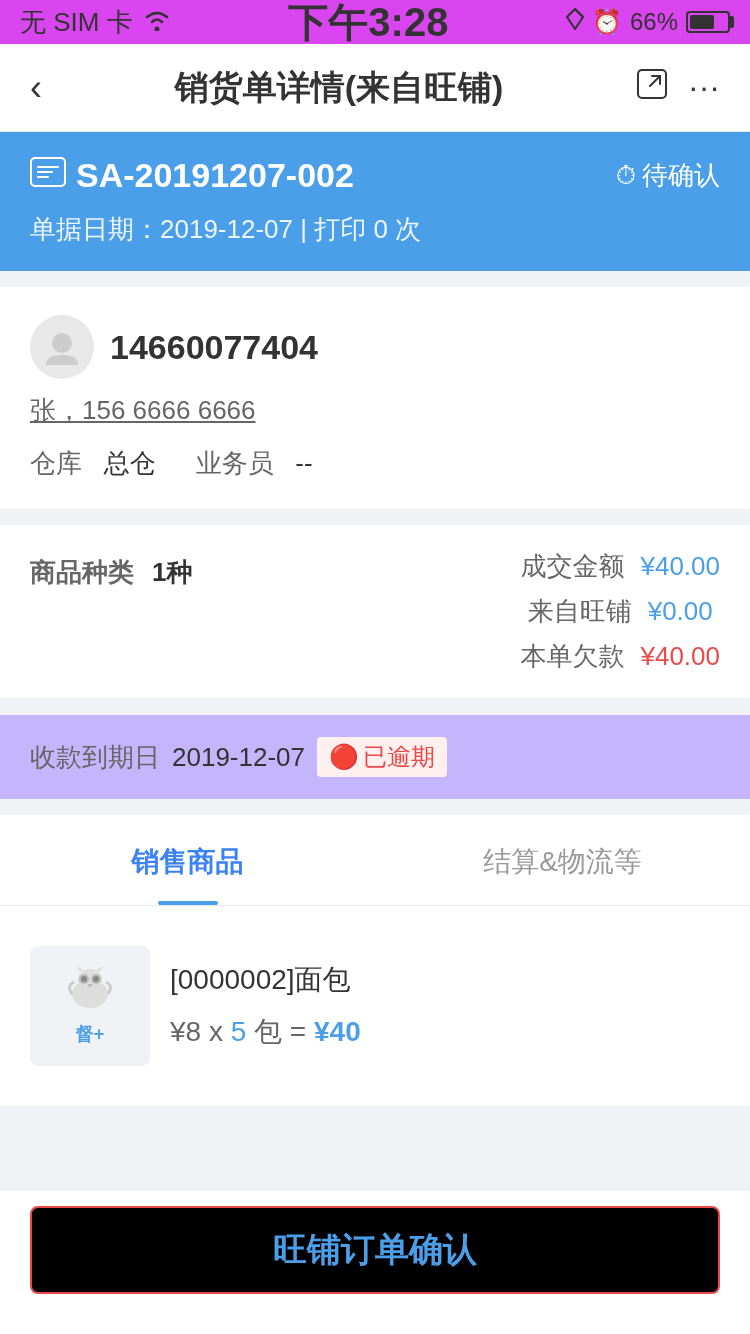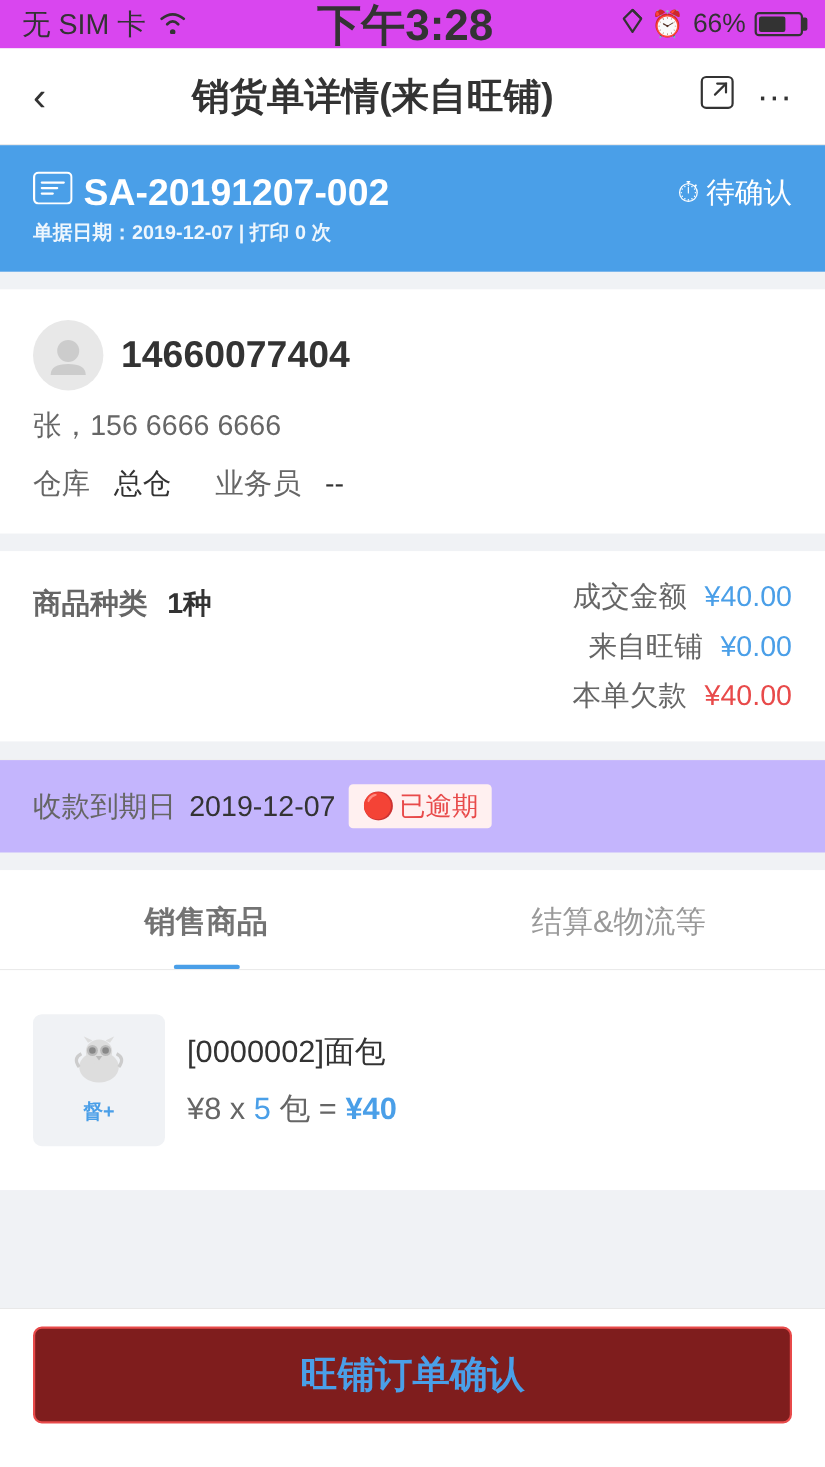--- a/index.html
+++ b/index.html
@@ -55,21 +55,21 @@
     .nav-title { font-size: 34px; font-weight: 600; color: #333; }
     .nav-actions { display: flex; align-items: center; gap: 20px; }
     .nav-icon { font-size: 32px; color: #333; cursor: pointer; }
 
     
     .order-header {
       background: #4a9fe8;
       padding: 24px 30px;
       display: flex;
       flex-direction: column;
-      gap: 4px;
+      gap: 17px;
     }
     .order-header-row {
       display: flex;
       justify-content: space-between;
       align-items: center;
     }
     .order-id {
       font-size: 34px;
       font-weight: 700;
       color: #fff;
@@ -78,23 +78,22 @@
       gap: 10px;
     }
     .order-status {
       font-size: 26px;
       color: #fff;
       display: flex;
       align-items: center;
       gap: 6px;
     }
     .order-date {
-      font-size: 18px;
+      font-size: 26px;
       color: rgba(255,255,255,0.9);
-      font-weight: bold;
     }
 
     
     .customer-section {
       background: #fff;
       padding: 28px 30px;
       margin-top: 16px;
       display: flex;
       flex-direction: column;
       gap: 14px;
@@ -113,20 +112,21 @@
     }
     .avatar svg { width: 40px; height: 40px; }
     .customer-name {
       font-size: 34px;
       font-weight: 600;
       color: #333;
     }
     .customer-sub {
       font-size: 26px;
       color: #666;
+      text-decoration: underline;
     }
     .customer-meta {
       display: flex;
       gap: 40px;
       padding-top: 4px;
     }
     .meta-item {
       font-size: 26px;
       color: #666;
     }
@@ -148,21 +148,21 @@
       align-items: center;
       gap: 18px;
       padding-top: 6px;
       font-weight: bold;
     }
     .product-count-label { font-size: 26px; color: #666; }
     .product-count-value { font-size: 26px; color: #333; }
     .amount-list {
       display: flex;
       flex-direction: column;
-      align-items: flex-end;
+      align-items: center;
       gap: 10px;
     }
     .amount-row {
       display: flex;
       gap: 16px;
       align-items: center;
     }
     .amount-label { font-size: 26px; color: #666; }
     .amount-value { font-size: 26px; font-weight: 500; }
     .amount-blue { color: #4a9fe8; }
@@ -204,21 +204,21 @@
     .tab-item {
       flex: 1;
       text-align: center;
       padding: 28px 0 24px;
       font-size: 28px;
       color: #999;
       position: relative;
       cursor: pointer;
     }
     .tab-item.active {
-      color: #737373;
+      color: #3b82f6;
       font-weight: 600;
     }
     .tab-item.active::after {
       content: '';
       position: absolute;
       bottom: 0;
       left: 50%;
       transform: translateX(-50%);
       width: 60px;
       height: 4px;
@@ -296,21 +296,21 @@
       width: 750px;
       background: #fff;
       padding: 16px 30px 40px;
       border-top: 1px solid #e8e8e8;
     }
     .confirm-btn {
       width: 100%;
       height: 88px;
       border: 2.5px solid #e84a4a;
       border-radius: 8px;
-      background: #7f1d1d;
+      background: #000000;
       color: #4a9fe8;
       font-size: 34px;
       font-weight: 600;
       cursor: pointer;
       display: flex;
       align-items: center;
       justify-content: center;
     }
   </style>
 </head>

